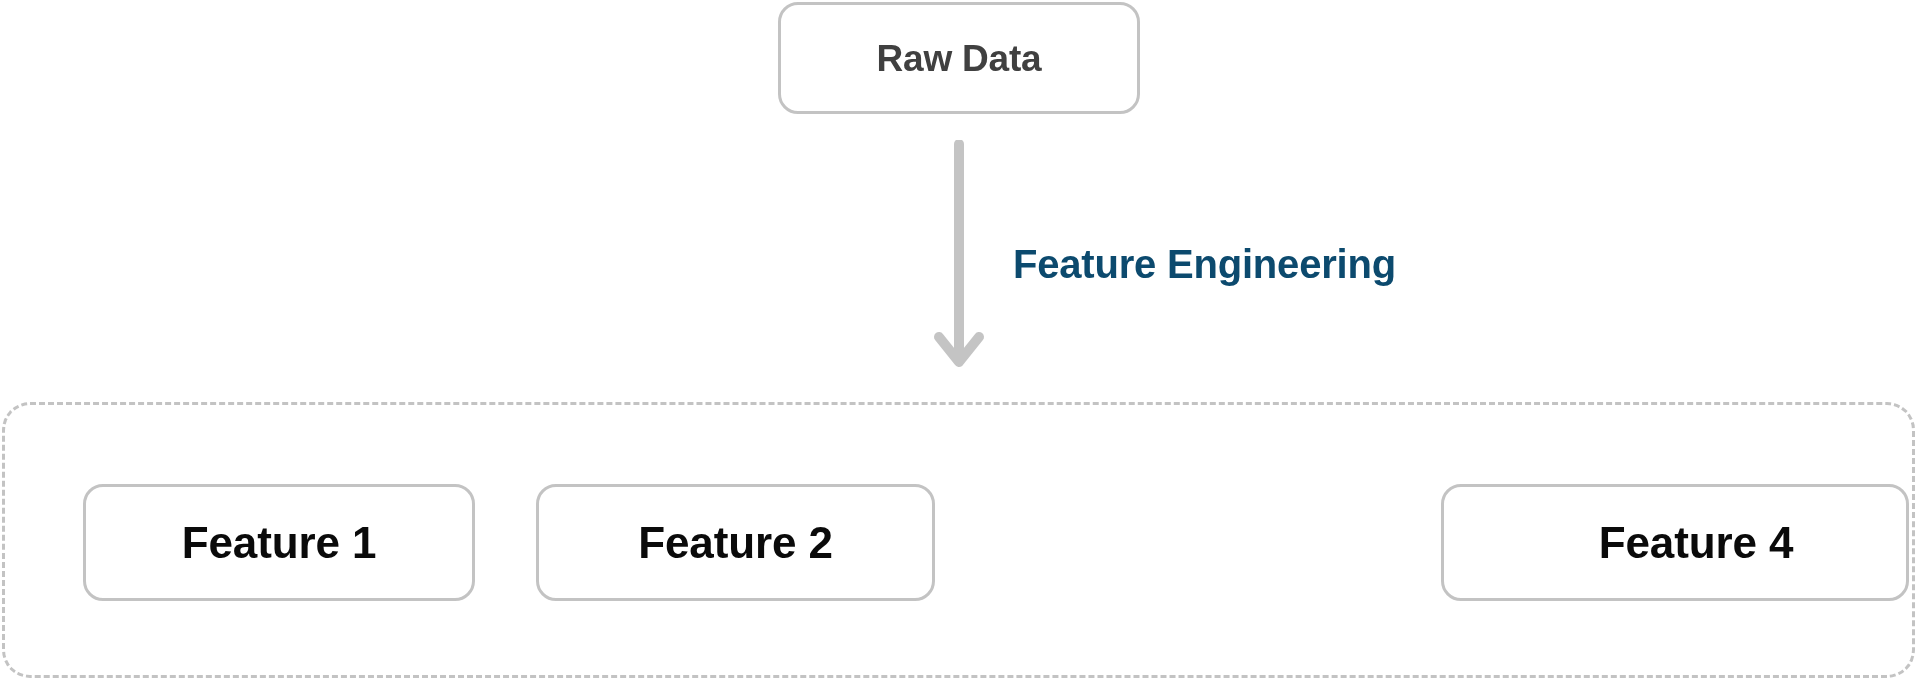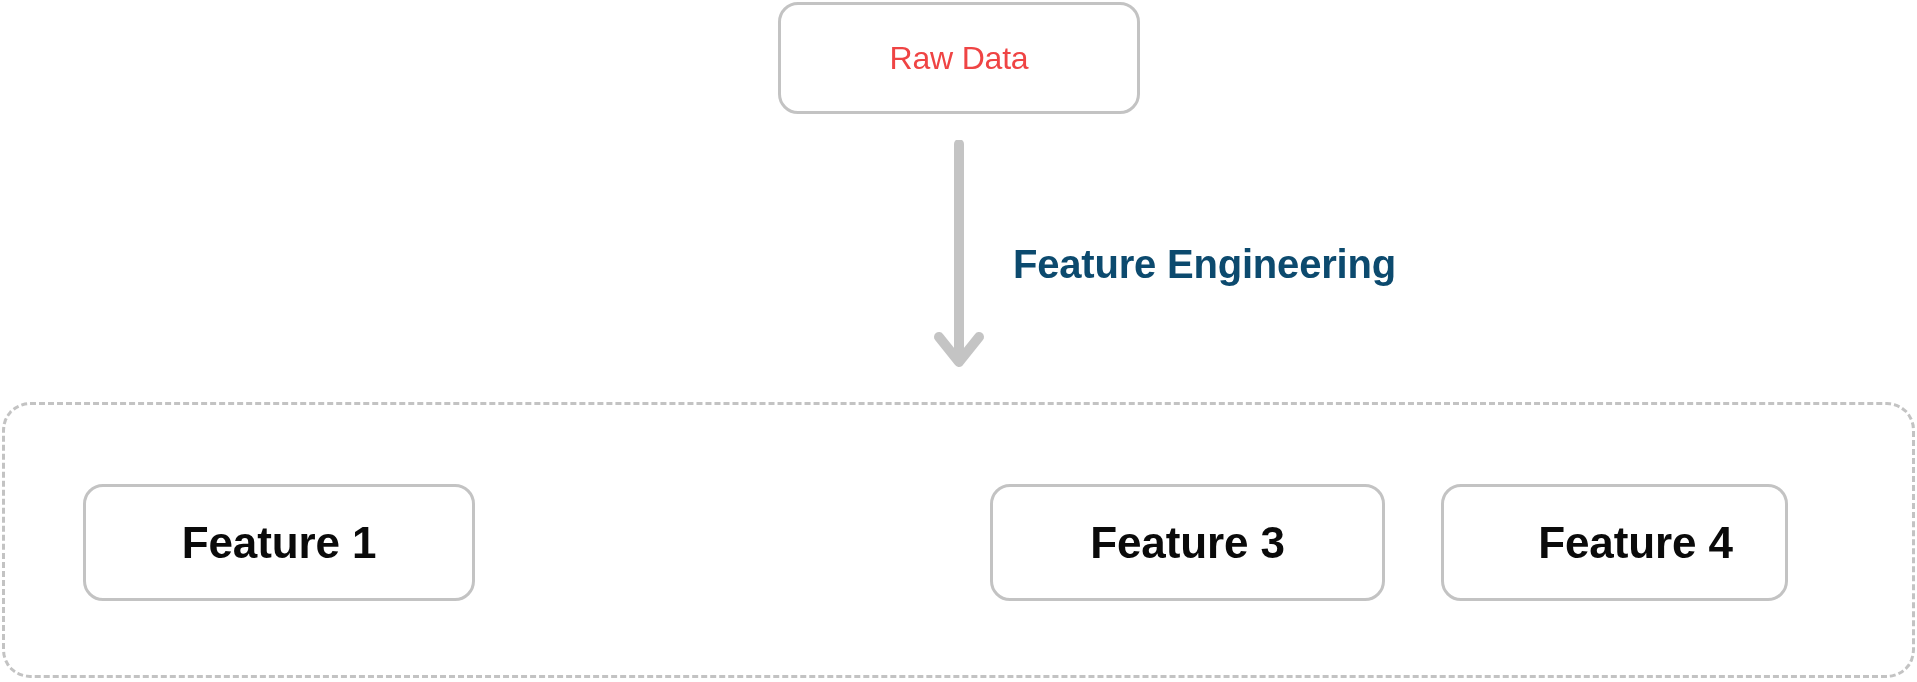--- a/index.html
+++ b/index.html
@@ -32,23 +32,23 @@
     height: 112px;
     box-sizing: border-box;
     border: 3px solid #c3c3c3;
     border-radius: 20px;
     background: #ffffff;
     display: flex;
     align-items: center;
     justify-content: center;
   }
   .node-raw-data .node-label {
-    font-size: 32px;
-    font-weight: 400;
-    color: #ef4444;
+    font-size: 37px;
+    font-weight: 700;
+    color: #404040;
     letter-spacing: -0.2px;
     line-height: 1;
     white-space: nowrap;
   }
 
   
   .arrow-wrap {
     position: absolute;
     left: 930px;
     top: 140px;
@@ -112,21 +112,21 @@
     font-weight: 600;
     color: #0a0a0a;
     letter-spacing: -0.1px;
     line-height: 1;
     white-space: nowrap;
   }
 
   .node-feature.pos-0 { left: 78px;   width: 392px; }
   .node-feature.pos-1 { left: 531px;  width: 399px; }
   .node-feature.pos-2 { left: 985px;  width: 395px; }
-  .node-feature.pos-3 { left: 1436px; width: 347px; padding-left: 42px; }
+  .node-feature.pos-3 { left: 1436px; width: 468px; padding-left: 42px; }
 </style>
 </head>
 <body>
 
 <div id="diagram-canvas">
 
   <div class="node-raw-data">
     <span class="node-label">Raw Data</span>
   </div>
 
@@ -139,24 +139,24 @@
 
   <div class="edge-label">Feature Engineering</div>
 
   <div class="feature-group">
     <div class="feature-row">
 
       <div class="node-feature pos-0">
         <span class="node-label">Feature 1</span>
       </div>
 
+      <div class="node-feature pos-1">
+        <span class="node-label">Feature 2</span>
+      </div>
 
-      <div class="node-feature pos-2">
-        <span class="node-label">Feature 3</span>
-      </div>
 
       <div class="node-feature pos-3">
         <span class="node-label">Feature 4</span>
       </div>
 
     </div>
   </div>
 
 </div>
 

